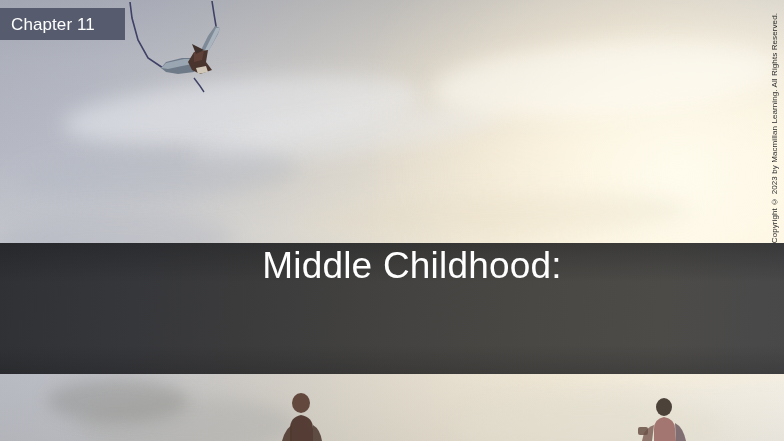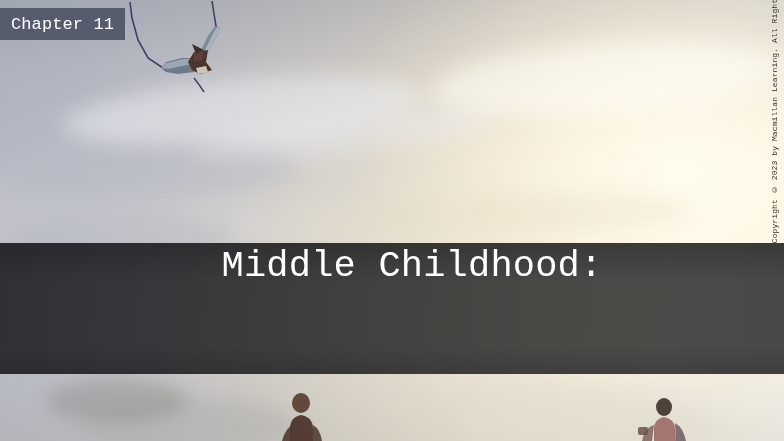--- a/index.html
+++ b/index.html
@@ -5,21 +5,21 @@
   html, body {
     margin: 0;
     padding: 0;
     background: #000;
   }
   #slide {
     position: relative;
     width: 784px;
     height: 441px;
     overflow: hidden;
-    font-family: Liberation Mono, monospace;
+    font-family: Liberation Sans, sans-serif;
     background: #cfcfd4;
   }
 
   
   .photo {
     position: absolute;
     inset: 0;
     overflow: hidden;
   }
   

